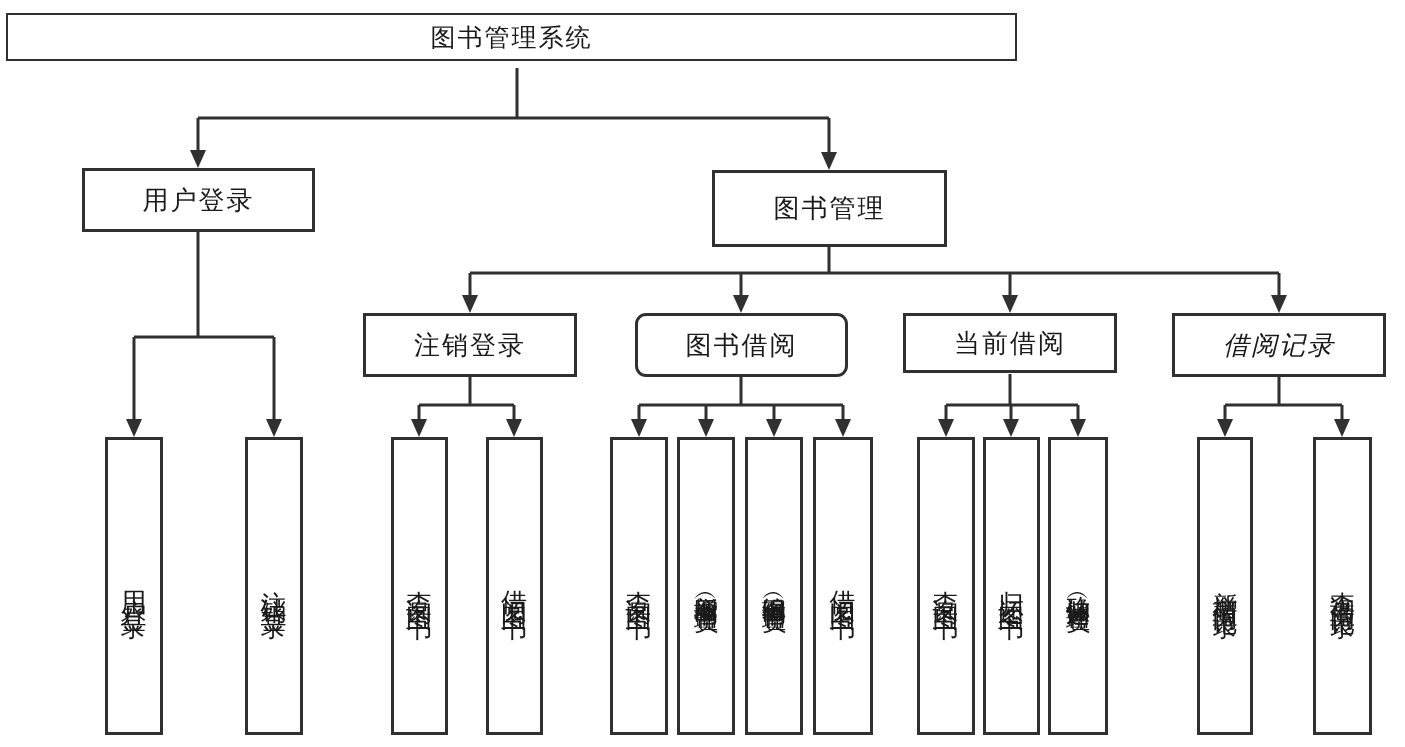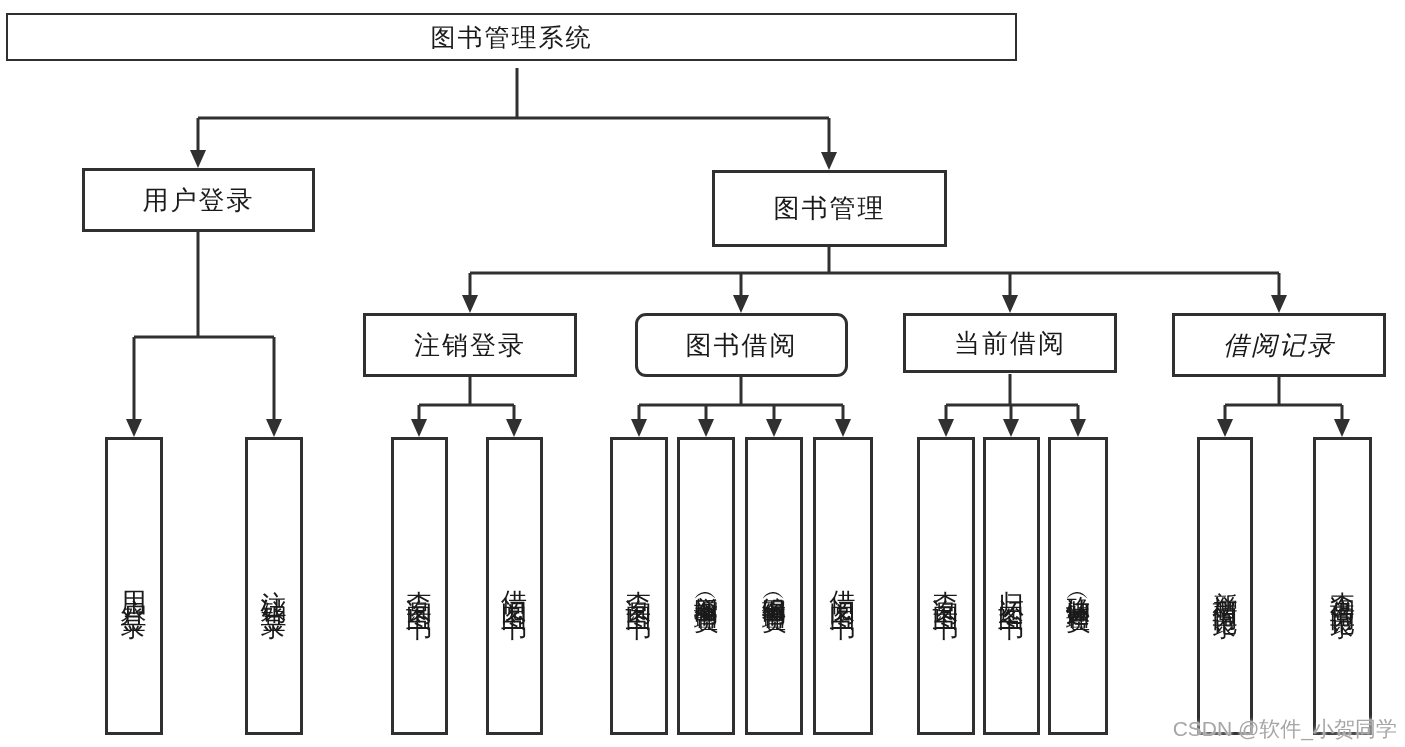--- a/index.html
+++ b/index.html
@@ -167,15 +167,14 @@
     <span class="vlabel tight">确认归还（管理员）</span>
   </div>
 
   <div class="node" style="left:1197px; top:437px; width:56px; height:298px;">
     <span class="vlabel med">新增借阅记录</span>
   </div>
   <div class="node" style="left:1313px; top:437px; width:59px; height:298px;">
     <span class="vlabel med">查询借阅记录</span>
   </div>
 
-  <div class="watermark">CSDN @软件_小贺同学</div>
 
 </div>
 
 </body></html>

